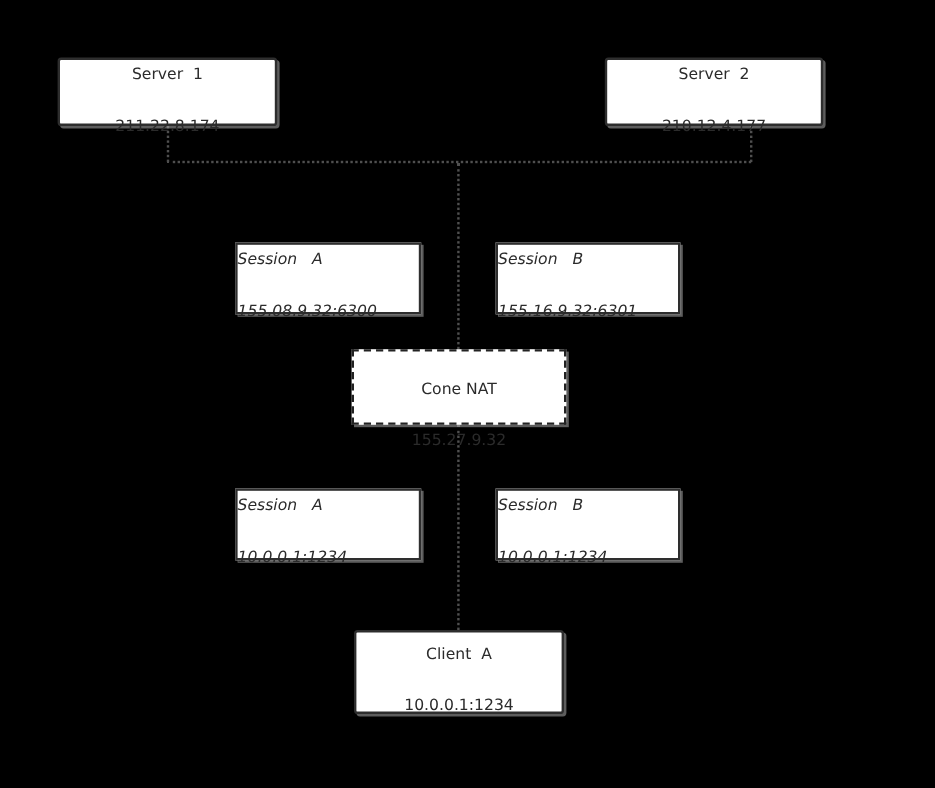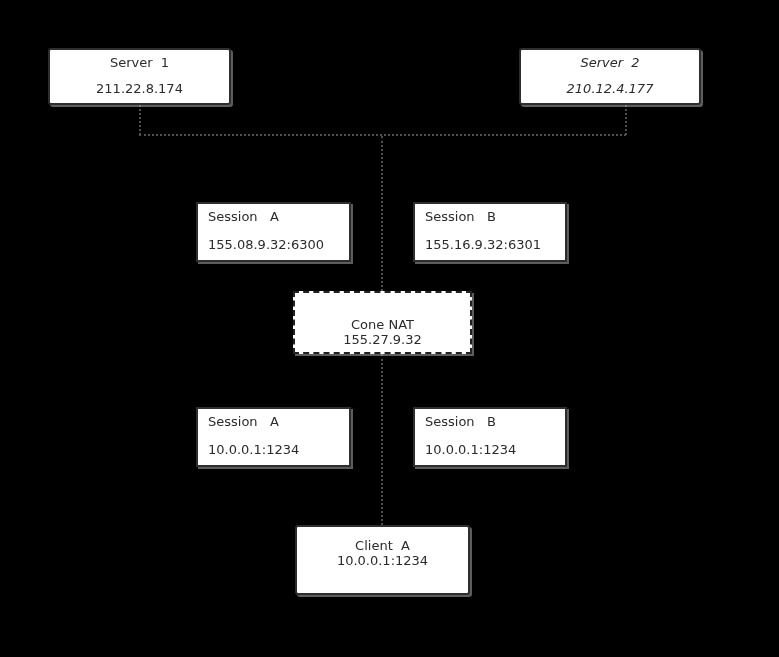--- a/index.html
+++ b/index.html
@@ -19,34 +19,35 @@
     position: absolute;
     background: #ffffff;
     border: 2px solid #2e2e2e;
     color: #2b2b2b;
     font-size: 13px;
     box-sizing: border-box;
     display: flex;
     flex-direction: column;
     justify-content: space-between;
     box-shadow: 2px 2px 0 rgba(170,170,170,0.55);
+    gap: 28px;
   }
   .box .line-text {
     white-space: pre;
     line-height: 15px;
   }
   .centered { text-align: center; }
-  .leftish  { text-align: left; padding-left: 10px; padding-right: 6px; }
+  .leftish  { text-align: left; padding-right: 6px; font-style: italic; }
 
   .rounded { border-radius: 3px; }
   .dashed  { border-style: dashed; border-color: #222222; }
 
   
   .server-1   { left: 48px;  top: 48px;  width: 183px; height: 57px; padding-top: 5px; padding-bottom: 7px; }
-  .server-2   { left: 519px; top: 48px;  width: 182px; height: 57px; padding-top: 5px; padding-bottom: 7px; font-style: italic; }
+  .server-2   { left: 504px; top: 48px;  width: 182px; height: 57px; padding-top: 5px; padding-bottom: 7px; }
   .sess-a-pub { left: 196px; top: 202px; width: 155px; height: 60px; padding-top: 5px; padding-bottom: 8px; }
   .sess-b-pub { left: 413px; top: 202px; width: 154px; height: 60px; padding-top: 5px; padding-bottom: 8px; }
   .cone-nat   { left: 293px; top: 291px; width: 179px; height: 63px; padding-top: 24px; padding-bottom: 9px; }
   .sess-a-prv { left: 196px; top: 407px; width: 155px; height: 60px; padding-top: 5px; padding-bottom: 8px; }
   .sess-b-prv { left: 413px; top: 407px; width: 154px; height: 60px; padding-top: 5px; padding-bottom: 8px; }
   .client-a   { left: 295px; top: 525px; width: 175px; height: 70px; padding-top: 11px; padding-bottom: 30px; }
 
   
   .vline {
     position: absolute;

